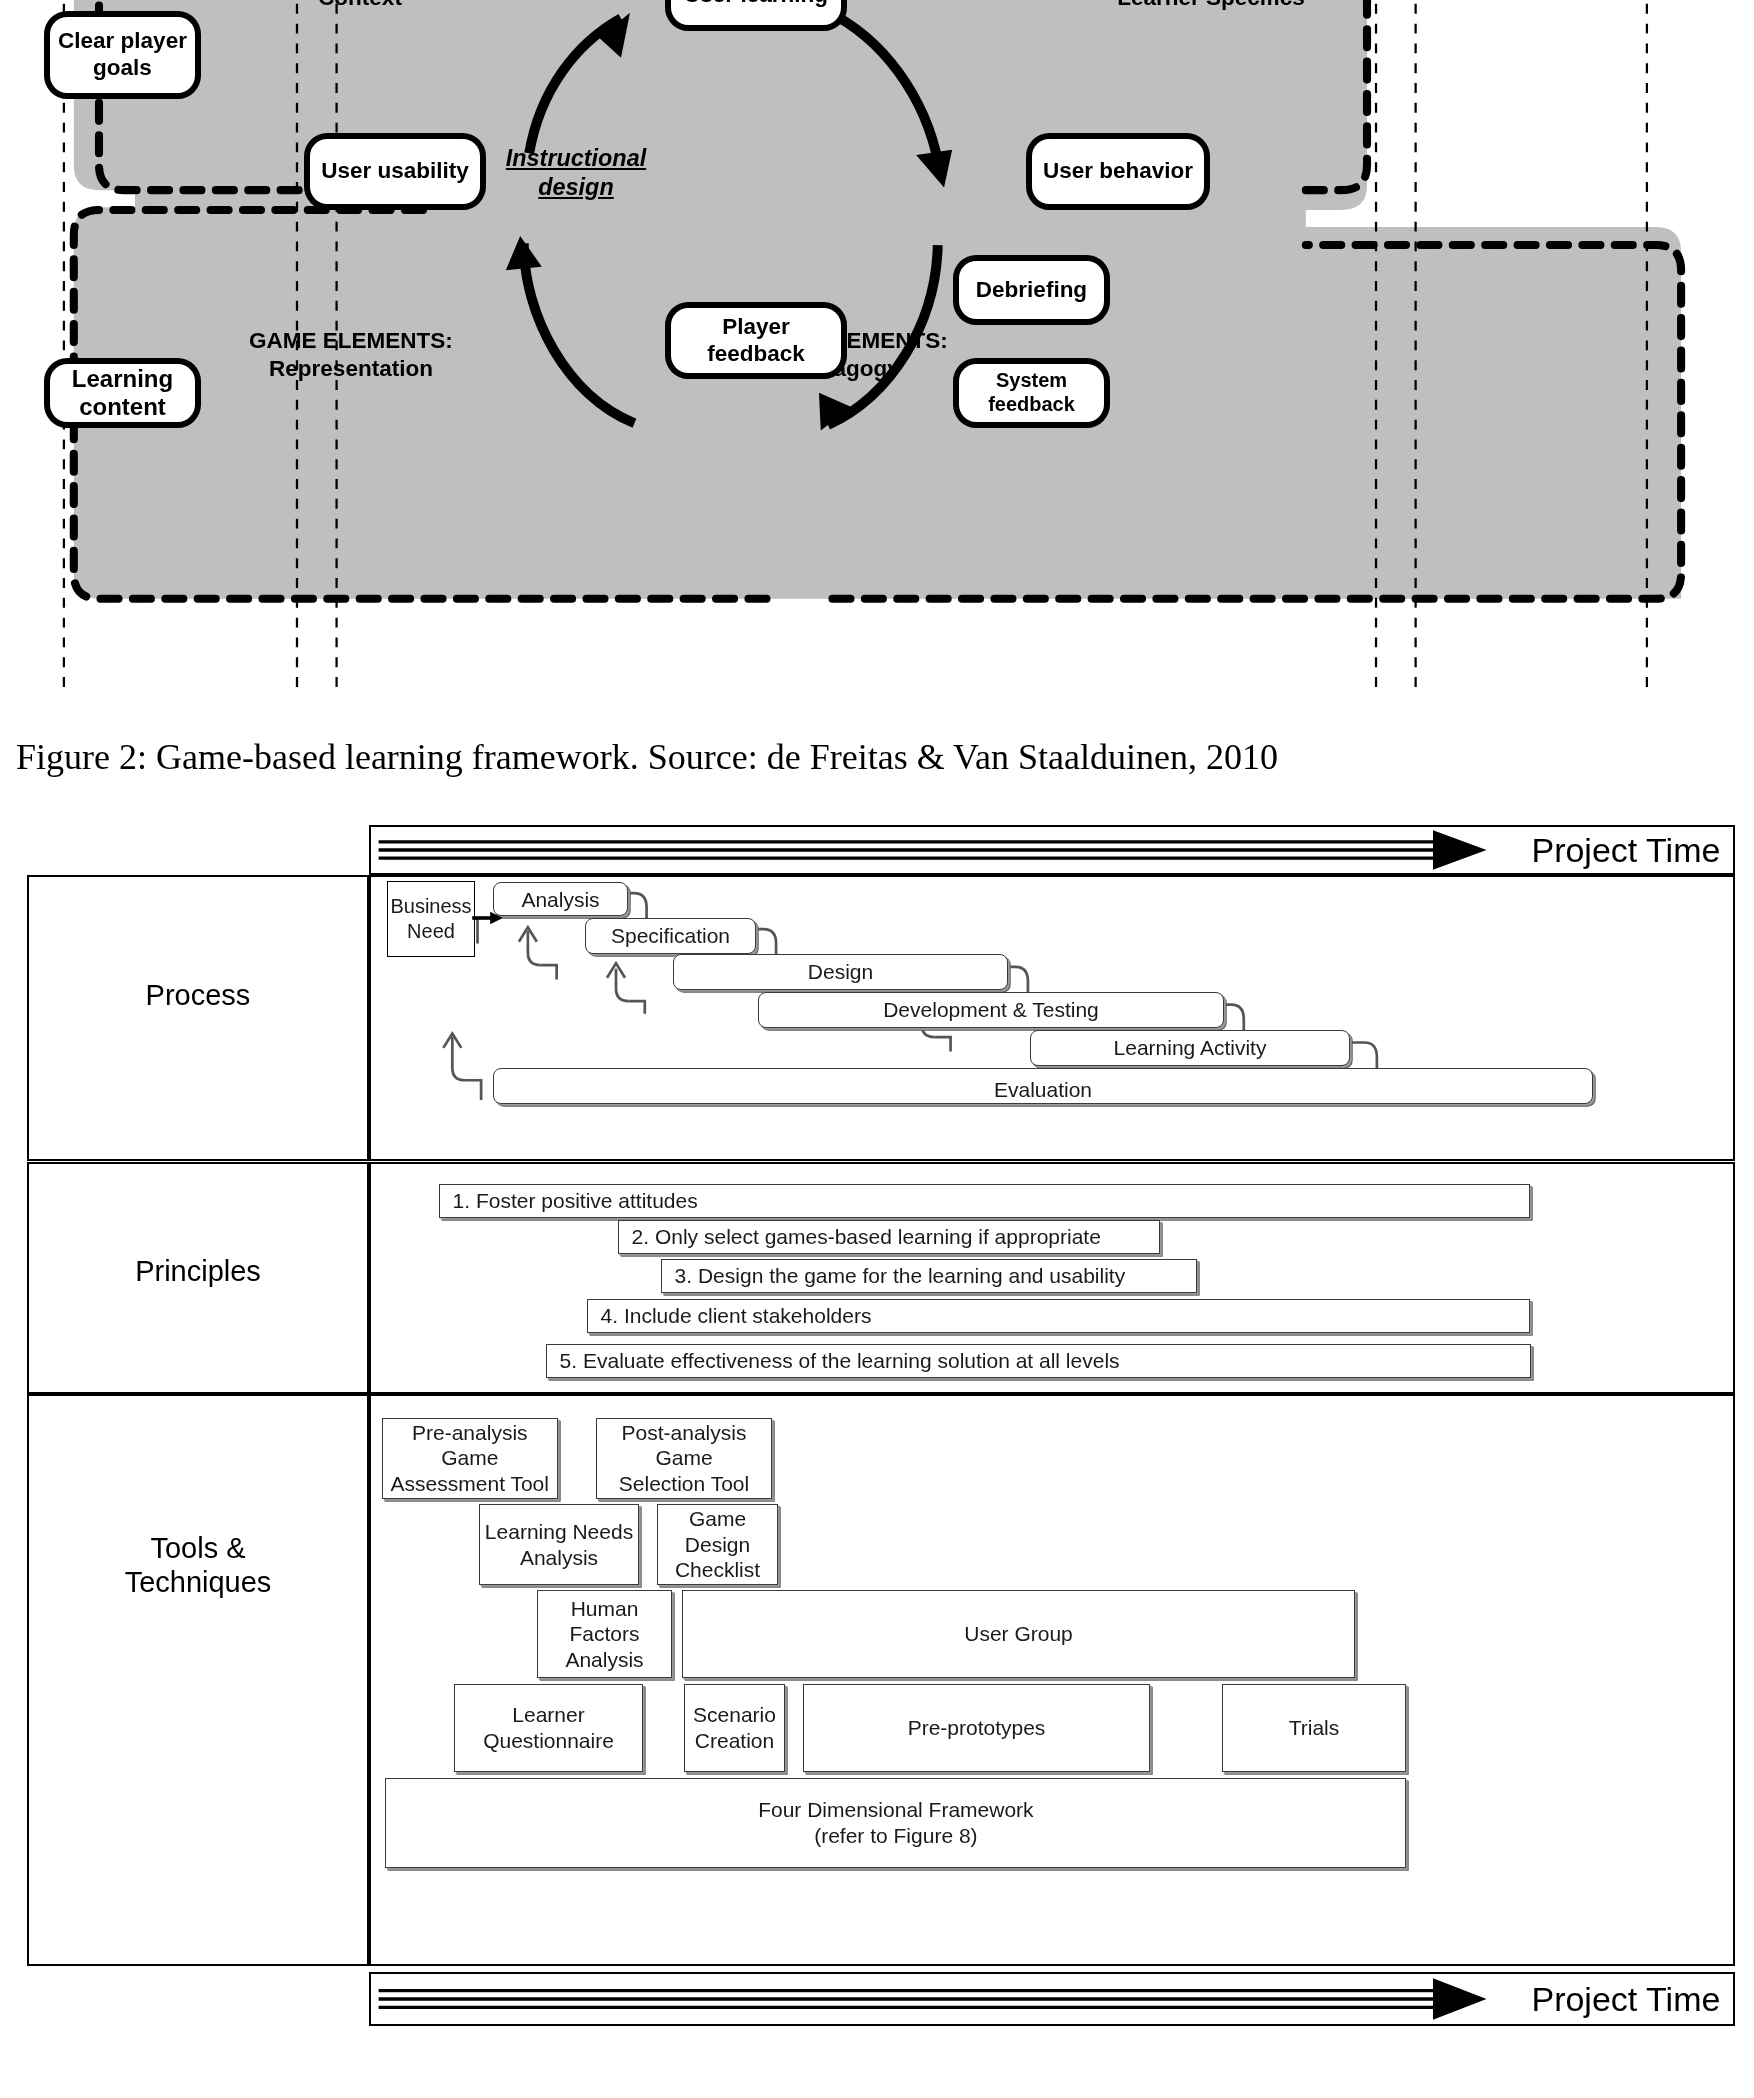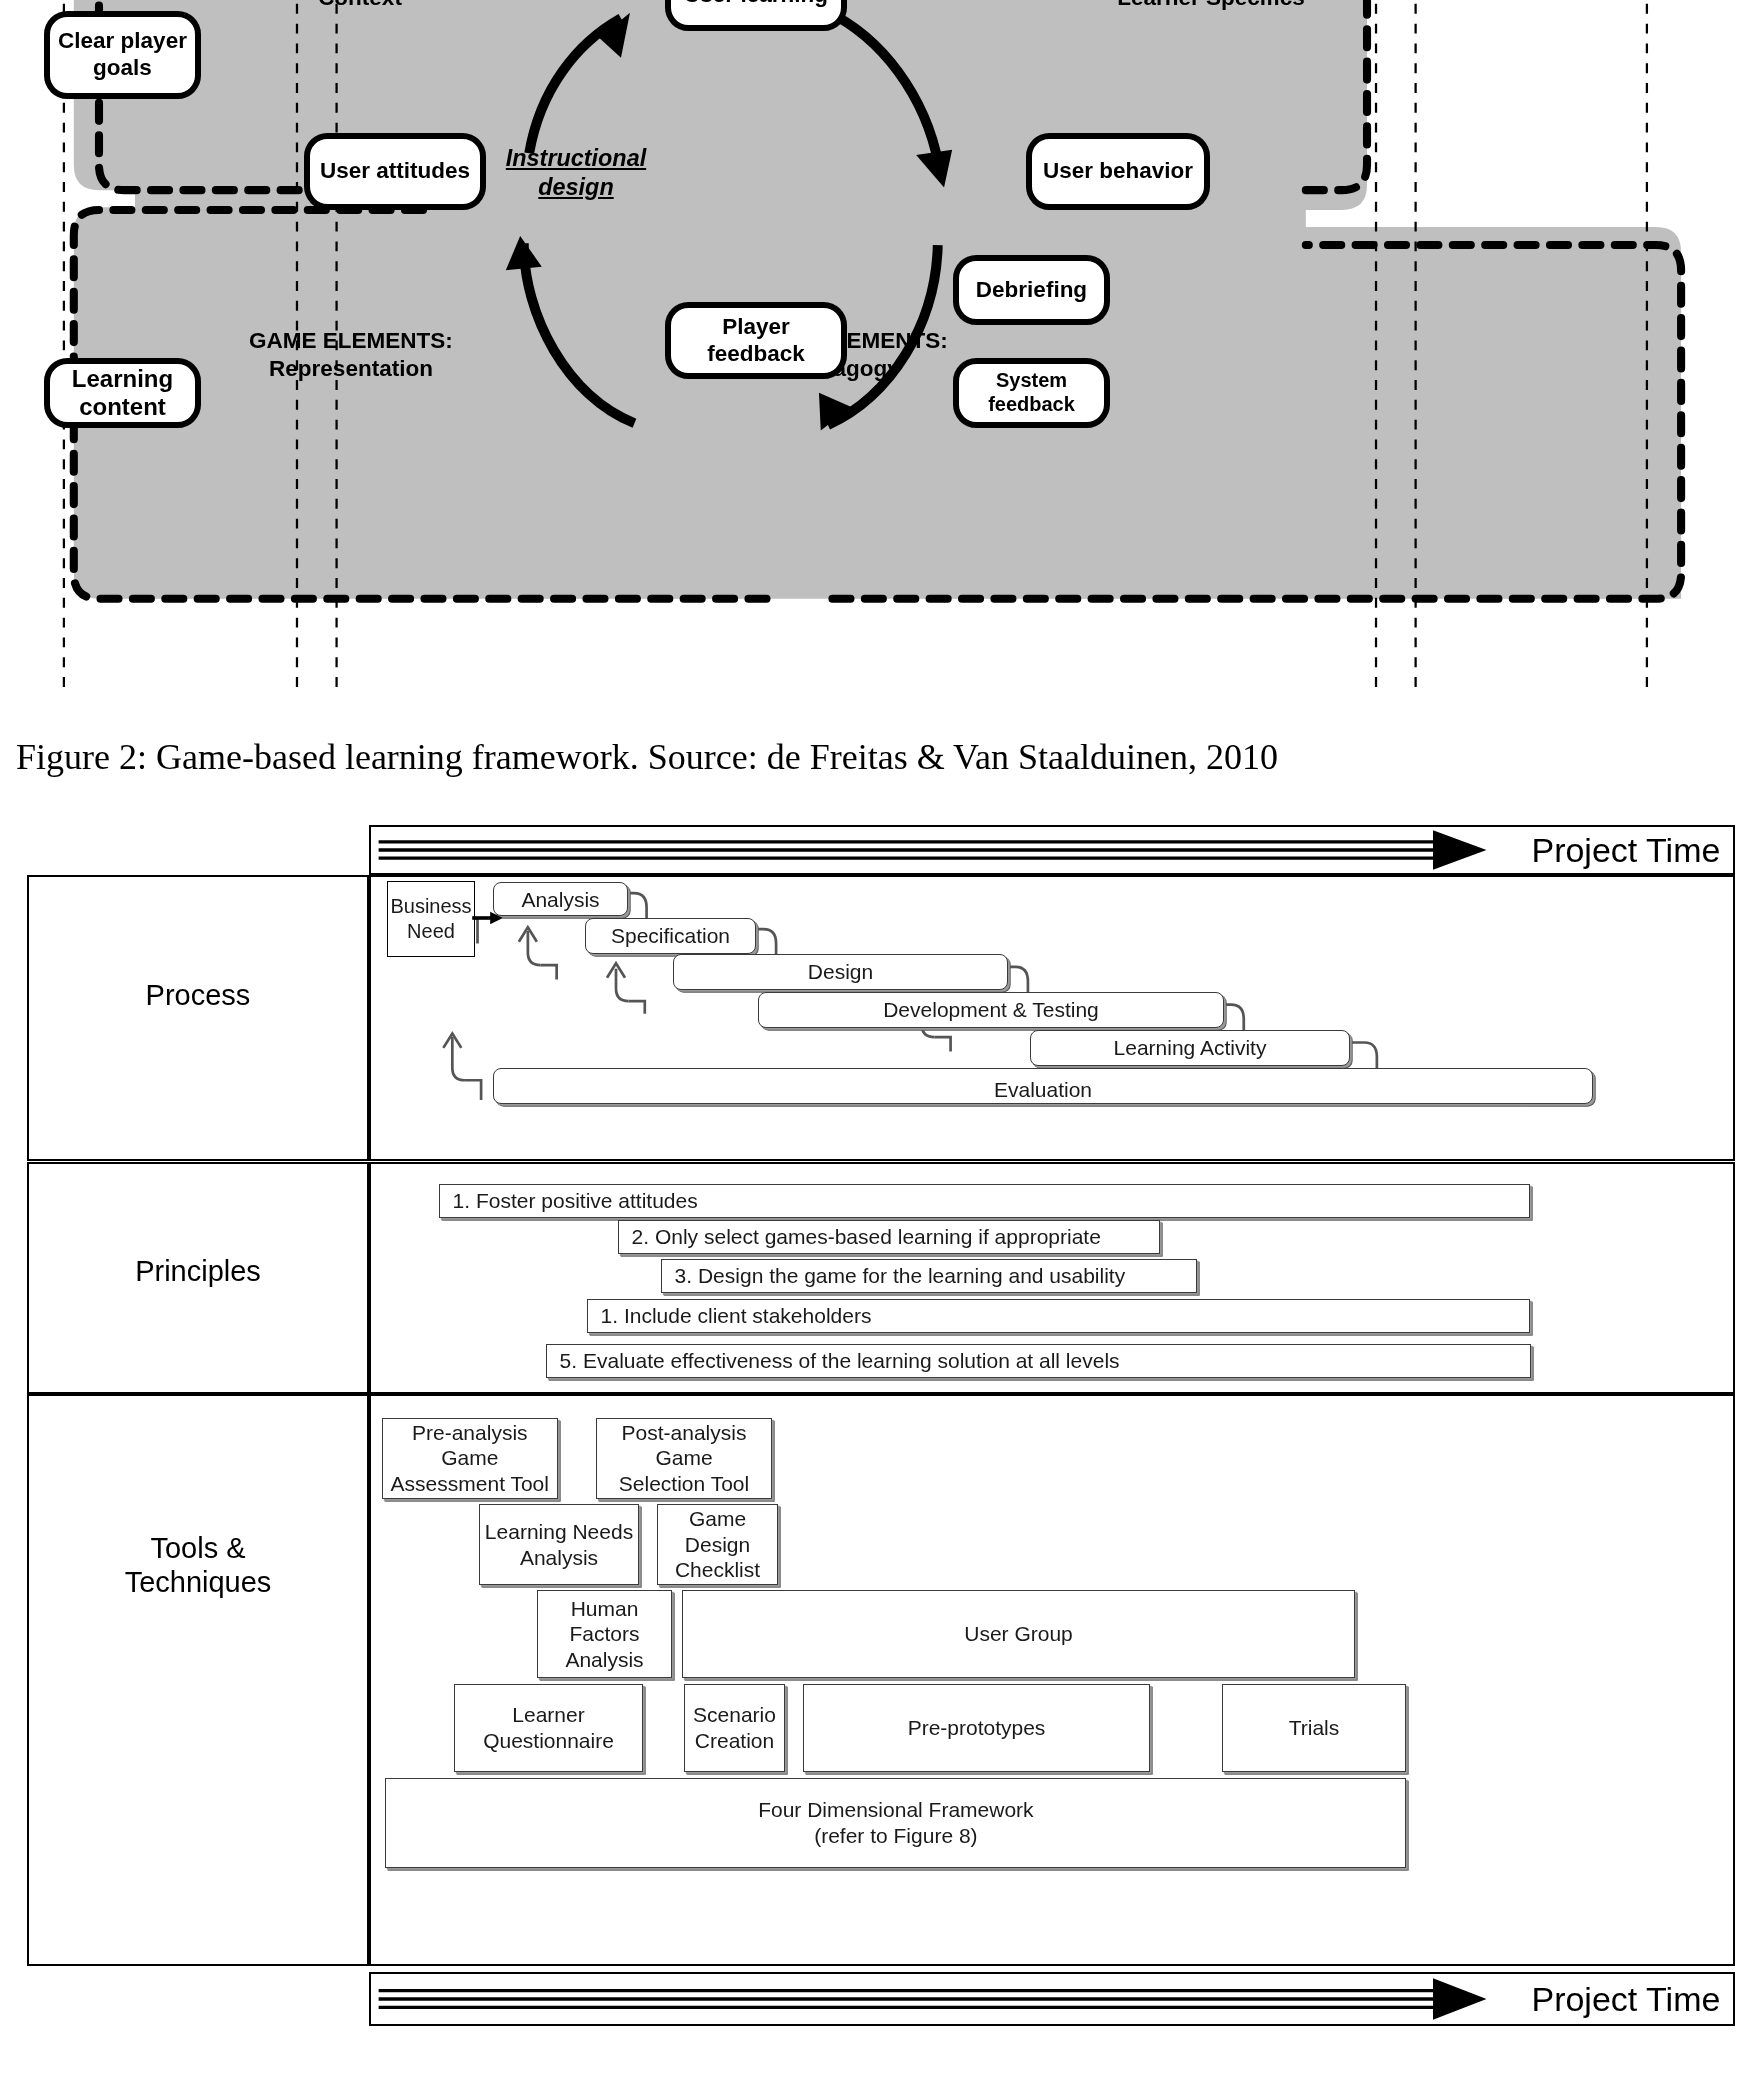--- a/index.html
+++ b/index.html
@@ -213,21 +213,21 @@
     <div class="rb" style="left:665px; top:-41px; width:182px; height:72px;">
       <span>User learning</span>
     </div>
     <div class="rb" style="left:1026px; top:133px; width:184px; height:77px;">
       <span>User behavior</span>
     </div>
     <div class="rb" style="left:665px; top:302px; width:182px; height:77px;">
       <span>Player feedback</span>
     </div>
     <div class="rb" style="left:304px; top:133px; width:182px; height:77px;">
-      <span>User attitudes</span>
+      <span>User usability</span>
     </div>
 
     <div class="rb" style="left:44px; top:10.8px; width:157px; height:88px;">
       <span style="white-space:pre-line;">Clear player
 goals</span>
     </div>
     <div class="rb" style="left:44px; top:358px; width:157px; height:70px; font-size:24px;">
       <span>Learning content</span>
     </div>
     <div class="rb" style="left:953px; top:255px; width:157px; height:70px;">
@@ -344,21 +344,21 @@
       <div class="bx lead" style="left:68px; top:20px; width:1091px; height:34px;">
         <span>1. Foster positive attitudes</span>
       </div>
       <div class="bx lead" style="left:247px; top:56px; width:542px; height:34px;">
         <span>2. Only select games-based learning if appropriate</span>
       </div>
       <div class="bx lead" style="left:290px; top:95px; width:536px; height:34px;">
         <span>3. Design the game for the learning and usability</span>
       </div>
       <div class="bx lead" style="left:216px; top:135px; width:943px; height:34px;">
-        <span>1. Include client stakeholders</span>
+        <span>4. Include client stakeholders</span>
       </div>
       <div class="bx lead" style="left:175px; top:180px; width:985px; height:34px;">
         <span>5. Evaluate effectiveness of the learning solution at all levels</span>
       </div>
     </div>
 
     <div class="grid-cell" style="left:0px; top:569px; width:342px; height:572px;">
       <div class="row-label" style="top:135px; white-space:pre-line;">Tools &amp;
 Techniques</div>
     </div>

